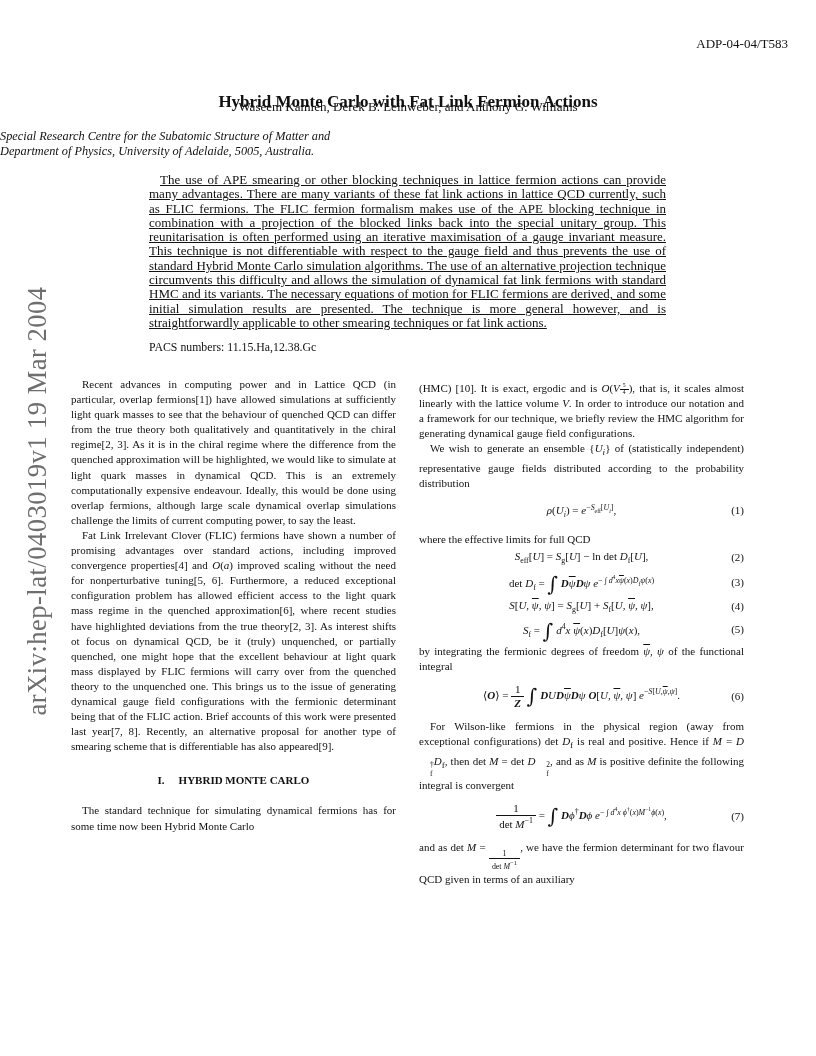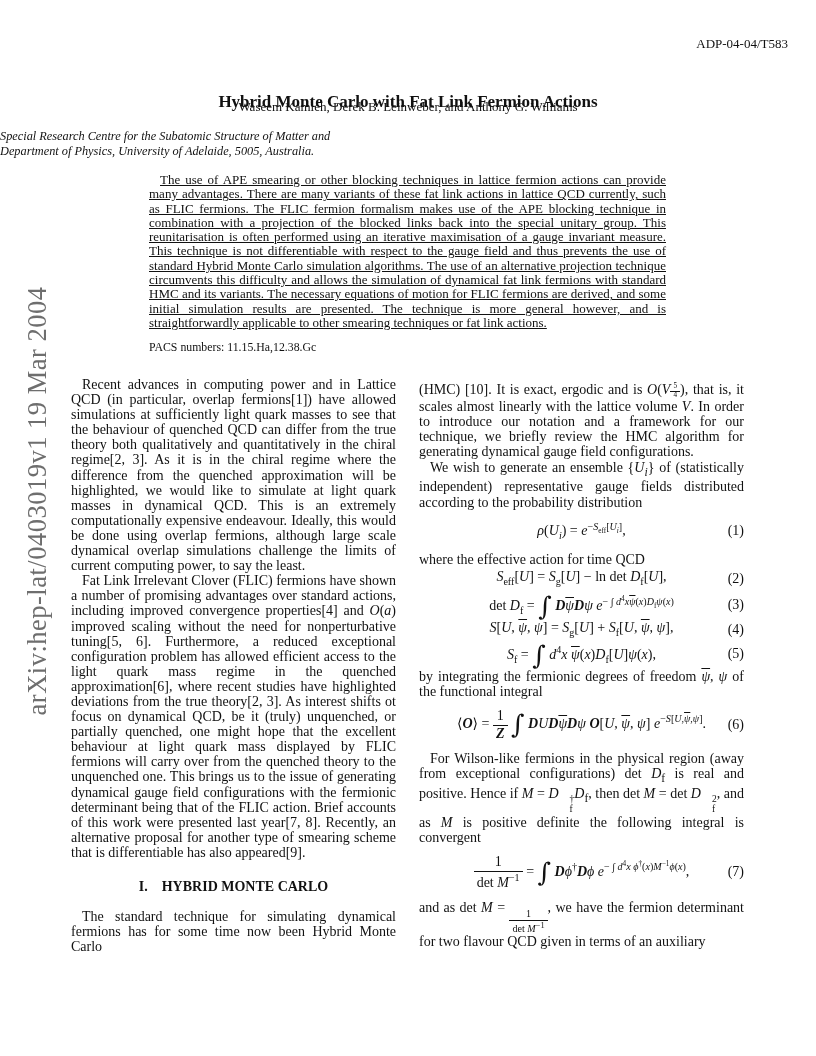--- a/index.html
+++ b/index.html
@@ -37,21 +37,21 @@
   .pacs{
     position:absolute;top:340px;left:149px;
     font-size:11.8px;
   }
   .columns{
     position:absolute;top:377px;left:71px;width:674px;
     display:flex;gap:23px;
   }
   .col{
     width:325px;
-    font-size:14px;line-height:15.1px;
+    font-size:11px;line-height:15.1px;
     text-align:justify;
   }
   .col p{margin:0;text-indent:11px;}
   .col p.noindent{text-indent:0;}
   .section-heading{
     text-align:center;font-weight:bold;
     margin:19px 0 15px 0;
   }
   .section-heading .secno{margin-right:14px;}
   .eqrow{
@@ -136,21 +136,21 @@
               <span class="num">5</span>
               <span class="den">4</span>
             </span></sup>), that is, it scales almost linearly with the lattice volume <i>V</i>. In order to introduce our notation and a framework for our technique, we briefly review the HMC algorithm for generating dynamical gauge field configurations.</p>
       <p>We wish to generate an ensemble {<i>U<sub>i</sub></i>} of (statistically independent) representative gauge fields distributed according to the probability distribution</p>
 
       <div class="eqrow">
         <span class="eq"><i>ρ</i>(<i>U<sub>i</sub></i>) = <i>e</i><sup>−<i>S</i><sub>eff</sub>[<i>U<sub>i</sub></i>]</sup>,</span>
         <span class="eqno">(1)</span>
       </div>
 
-      <p class="noindent">where the effective action for time QCD</p>
+      <p class="noindent">where the effective limits for full QCD</p>
 
       <div class="eqrow tight">
         <span class="eq"><i>S</i><sub>eff</sub>[<i>U</i>] = <i>S</i><sub>g</sub>[<i>U</i>] − ln det <i>D</i><sub>f</sub>[<i>U</i>],</span>
         <span class="eqno">(2)</span>
       </div>
       <div class="eqrow tight">
         <span class="eq">det <i>D</i><sub>f</sub> = <span class="bigint">∫</span> <span class="cal">D</span><span class="ov"><i>ψ</i></span><span class="cal">D</span><i>ψ</i>&nbsp;<i>e</i><sup>− ∫ <i>d</i><sup>4</sup><i>x</i><span class="ov"><i>ψ</i></span>(<i>x</i>)<i>D</i><sub>f</sub><i>ψ</i>(<i>x</i>)</sup></span>
         <span class="eqno">(3)</span>
       </div>
 

